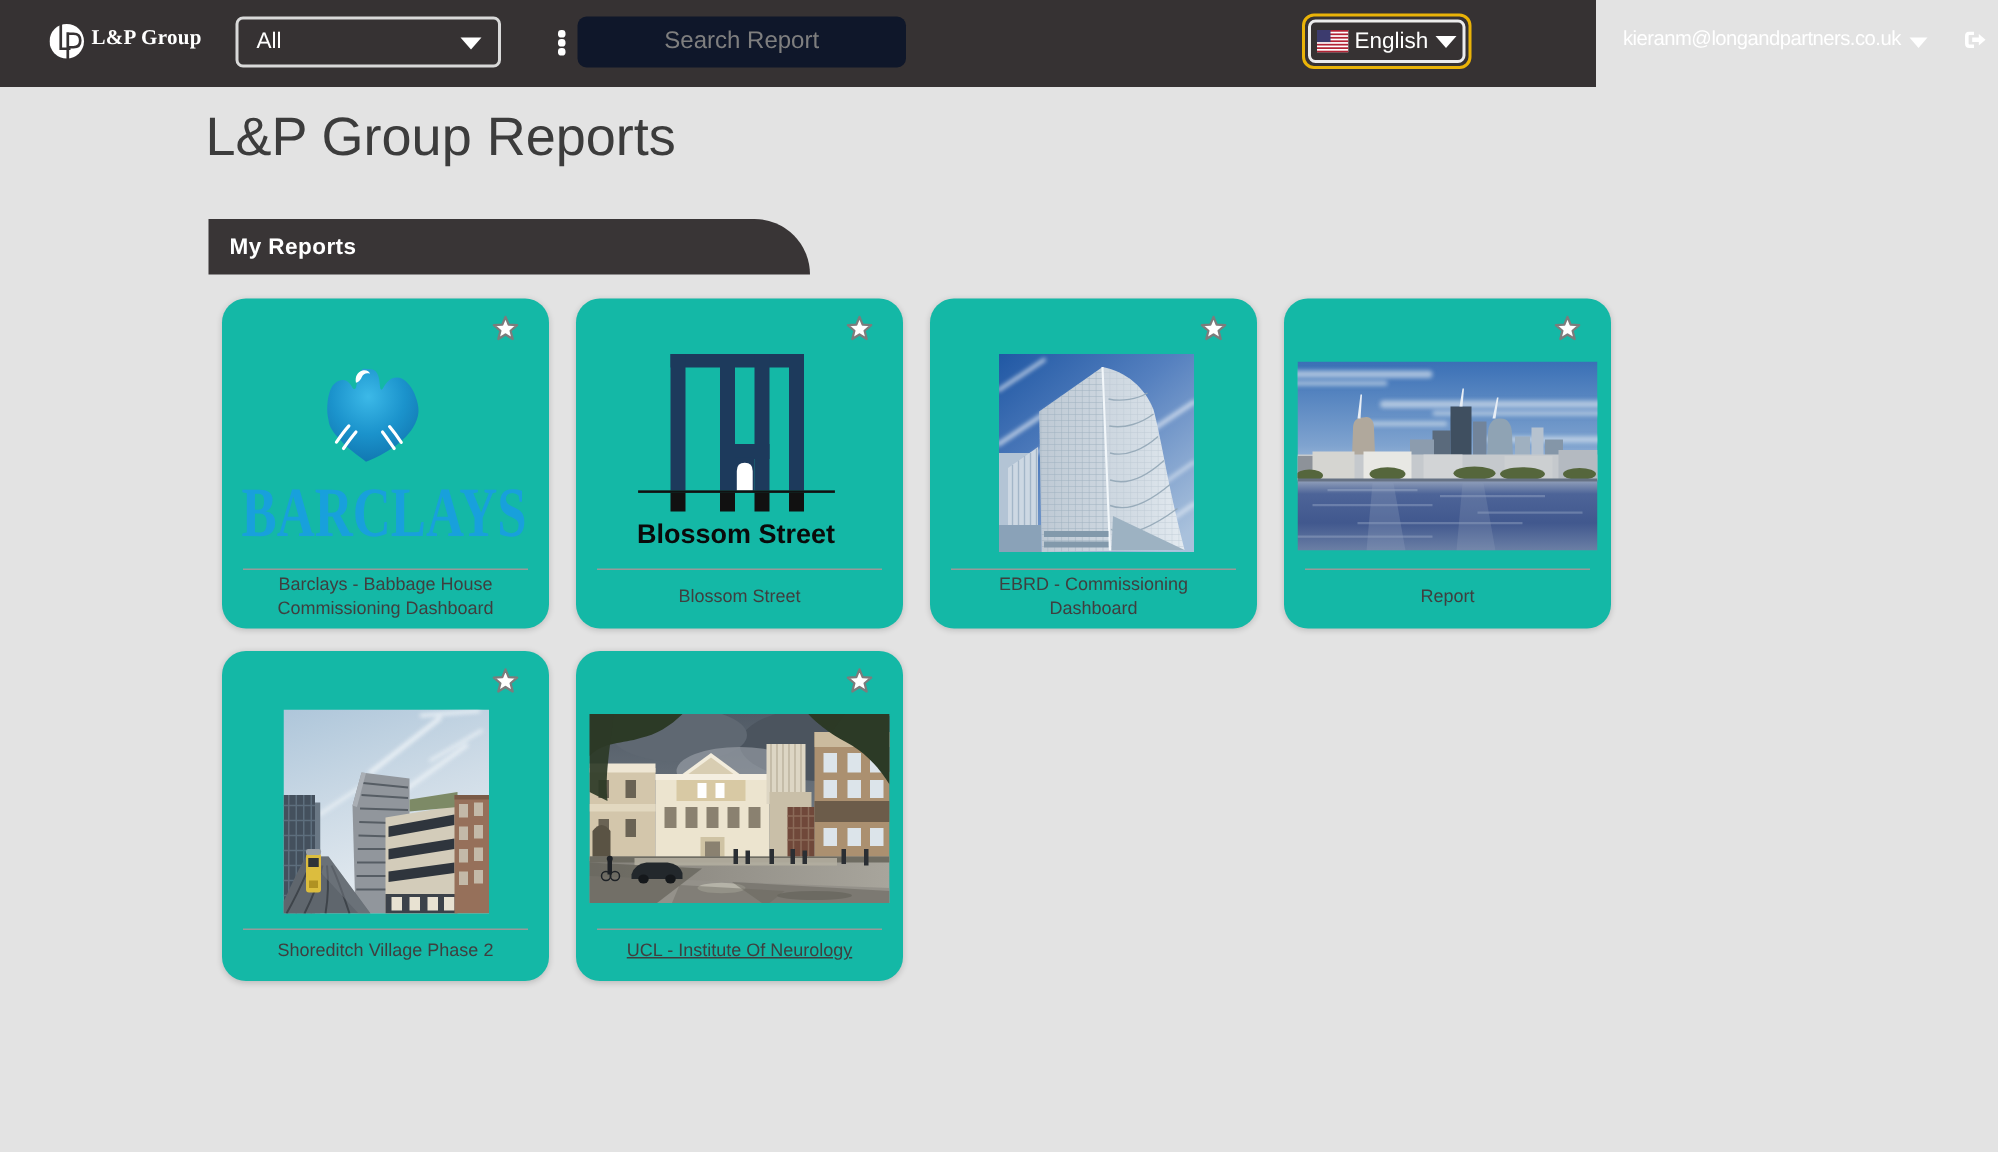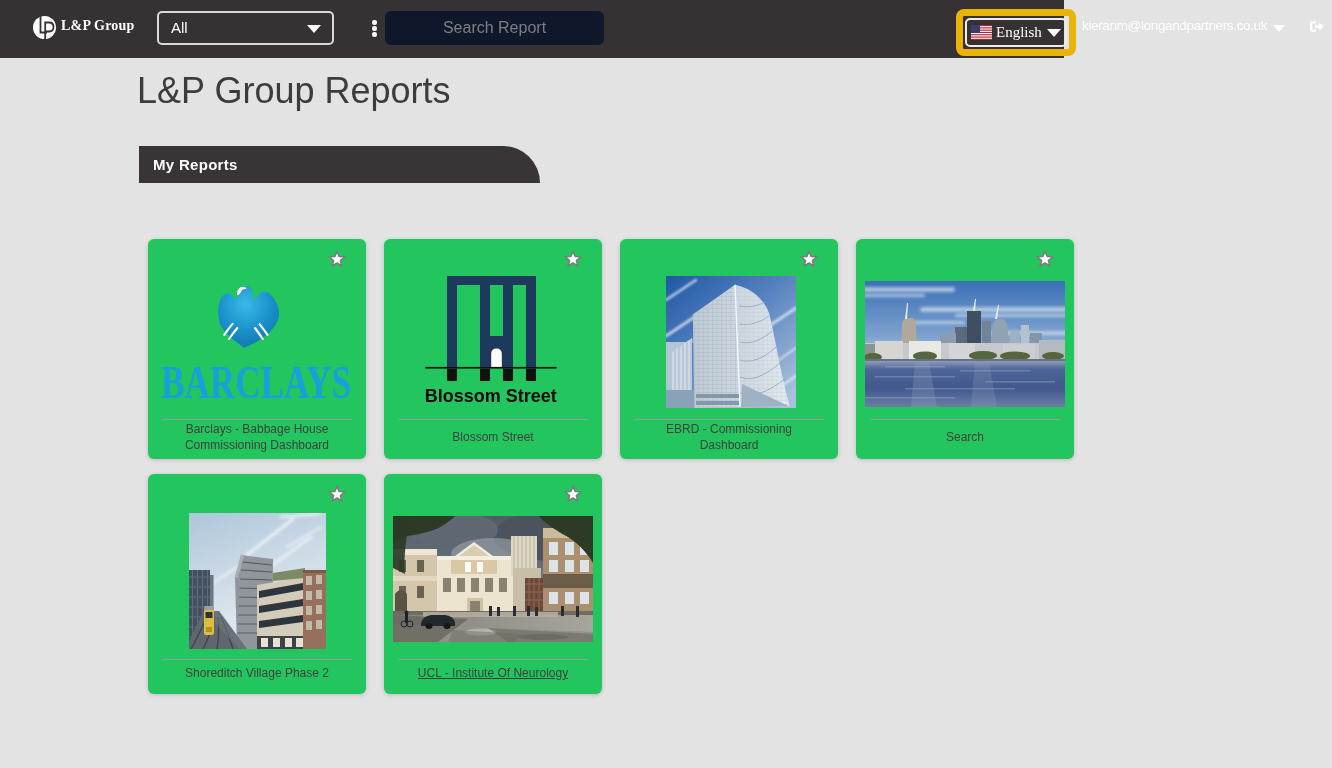--- a/index.html
+++ b/index.html
@@ -16,41 +16,41 @@
     border:2px solid #d9d9d9; border-radius:5px; color:#fff; font-size:15px;
     line-height:30px; padding-left:12px; }
   #allbox .caret { position:absolute; right:11px; top:12px; width:0; height:0;
     border-left:7px solid transparent; border-right:7px solid transparent;
     border-top:8px solid #fff; }
   #dots { position:absolute; left:372px; top:20px; width:5px; }
   #dots div { width:4.5px; height:4.5px; border-radius:50%; background:#fff; margin-bottom:1.5px; }
   #search { position:absolute; left:385px; top:11px; width:219px; height:34px;
     background:#0f172a; border-radius:6px; color:#7f7f7f; font-size:16px;
     text-align:center; line-height:33px; }
-  #lang { position:absolute; left:956px; top:9px; border:7px solid #eab308;
-    border-radius:8px; padding:2px;font-family:Liberation Serif, serif; }
+  #lang { position:absolute; left:868px; top:9px; border:2px solid #eab308;
+    border-radius:8px; padding:2px; }
   #langin { border:2px solid #ececec; border-radius:5px; height:29px;
     display:flex; align-items:center; padding:0 4px; }
   #langin span { color:#fff; font-size:15px; margin:0 5px 0 4px; }
   #langin .caret { width:0; height:0; border-left:7px solid transparent;
     border-right:7px solid transparent; border-top:8px solid #fff; }
   #email { position:absolute; left:1082px; top:18px; color:#fff; font-size:13.5px; letter-spacing:-0.35px; }
   #emailcaret { position:absolute; left:1273px; top:25px; width:0; height:0;
     border-left:6px solid transparent; border-right:6px solid transparent;
     border-top:7px solid #fff; }
   #signout { position:absolute; left:1310px; top:21px; }
 
   
   #title { position:absolute; left:137px; top:70px; font-size:36px; color:#3c3c3c; }
   #ribbon { position:absolute; left:139px; top:146px; width:401px; height:37px;
     background:#393536; border-radius:0 37px 0 0; color:#fff; font-size:15px;
     font-weight:bold; line-height:37px; padding-left:14px; letter-spacing:0.3px; }
 
-  .card { position:absolute; width:218px; height:220px; background:#22c55e;
-    border-radius:6px; box-shadow:0 1px 4px rgba(0,0,0,0.18);margin-top:40px; }
+  .card { position:absolute; width:218px; height:220px; background:#14b8a6;
+    border-radius:16px; box-shadow:0 1px 4px rgba(0,0,0,0.18); }
   .star { position:absolute; right:20px; top:10.5px; }
   .sep { position:absolute; left:14px; right:14px; height:1px; background:#999; }
   .cap { position:absolute; left:6px; right:6px; text-align:center;
     font-size:12px; color:#3f3f3f; line-height:15.5px; }
   .capflex { display:flex; align-items:center; justify-content:center; }
 </style>
 </head>
 <body>
 <div id="page">
 
@@ -289,21 +289,21 @@
         <rect x="95" y="89" width="70" height="1.5"></rect>
         <rect x="10" y="95" width="80" height="1.5"></rect>
         <rect x="120" y="100" width="70" height="1.5"></rect>
         <rect x="40" y="107" width="110" height="1.5"></rect>
         <rect x="0" y="116" width="90" height="1.5"></rect>
       </g>
       <path d="M50,81 L46,126 L72,126 L64,81 Z" fill="#8ea0bd" opacity="0.3"></path>
       <path d="M110,81 L106,126 L132,126 L124,81 Z" fill="#8ea0bd" opacity="0.25"></path>
     </svg>
     <div class="sep" style="top:180px;"></div>
-    <div class="cap capflex" style="top:183px;height:32px;">Search</div>
+    <div class="cap capflex" style="top:183px;height:32px;">Report</div>
   </div>
 
   <div class="card" style="left:148px; top:434px;">
     <svg class="star" width="18" height="18" viewBox="0 0 18 18">
         <path d="M9 1.2 L11.1 6.4 L16.8 6.8 L12.4 10.5 L13.8 16 L9 13 L4.2 16 L5.6 10.5 L1.2 6.8 L6.9 6.4 Z" fill="#fff" stroke="#7c7c7c" stroke-width="1.5" stroke-linejoin="round"></path>
       </svg>
     <svg style="position:absolute;left:41px;top:39px;" width="137" height="136" viewBox="0 0 137 136">
       <defs>
         <linearGradient id="ssky" x1="0" y1="0" x2="0.35" y2="1">
           <stop offset="0%" stop-color="#aec6da"></stop>

